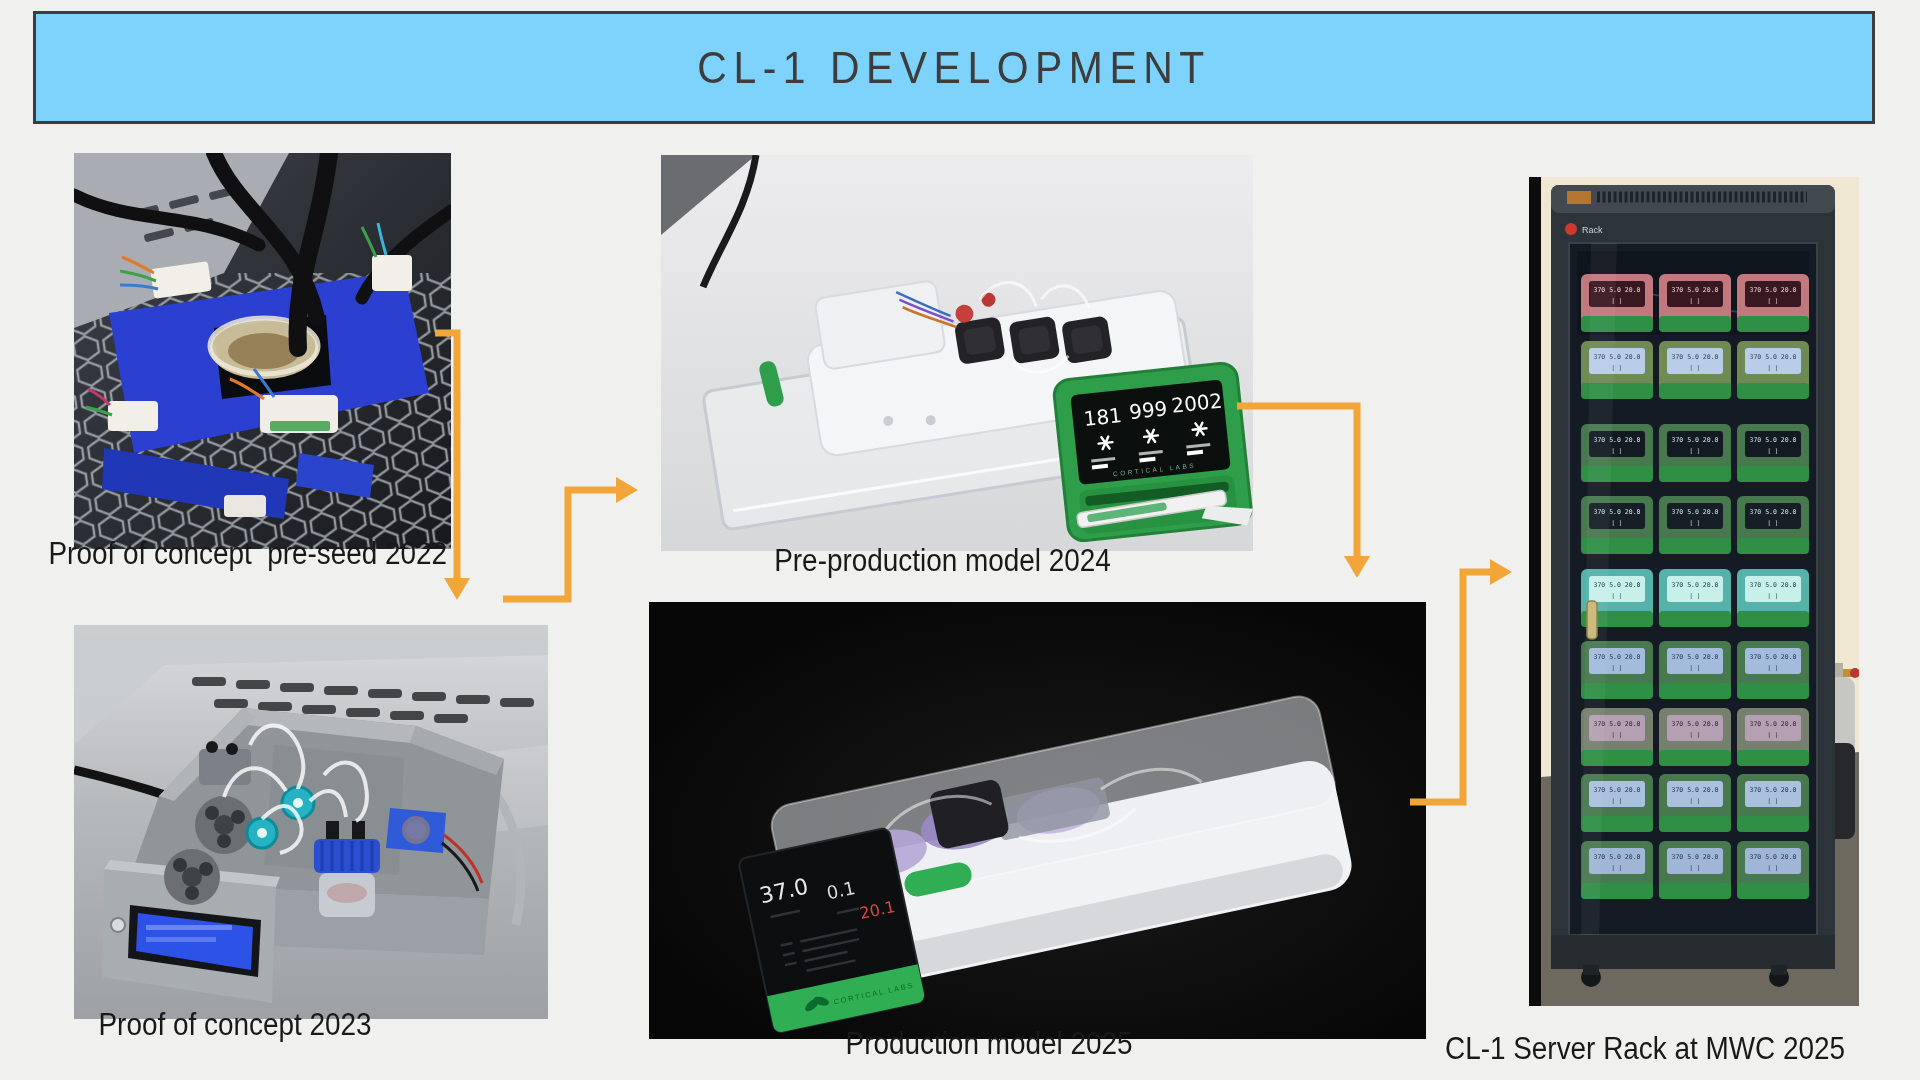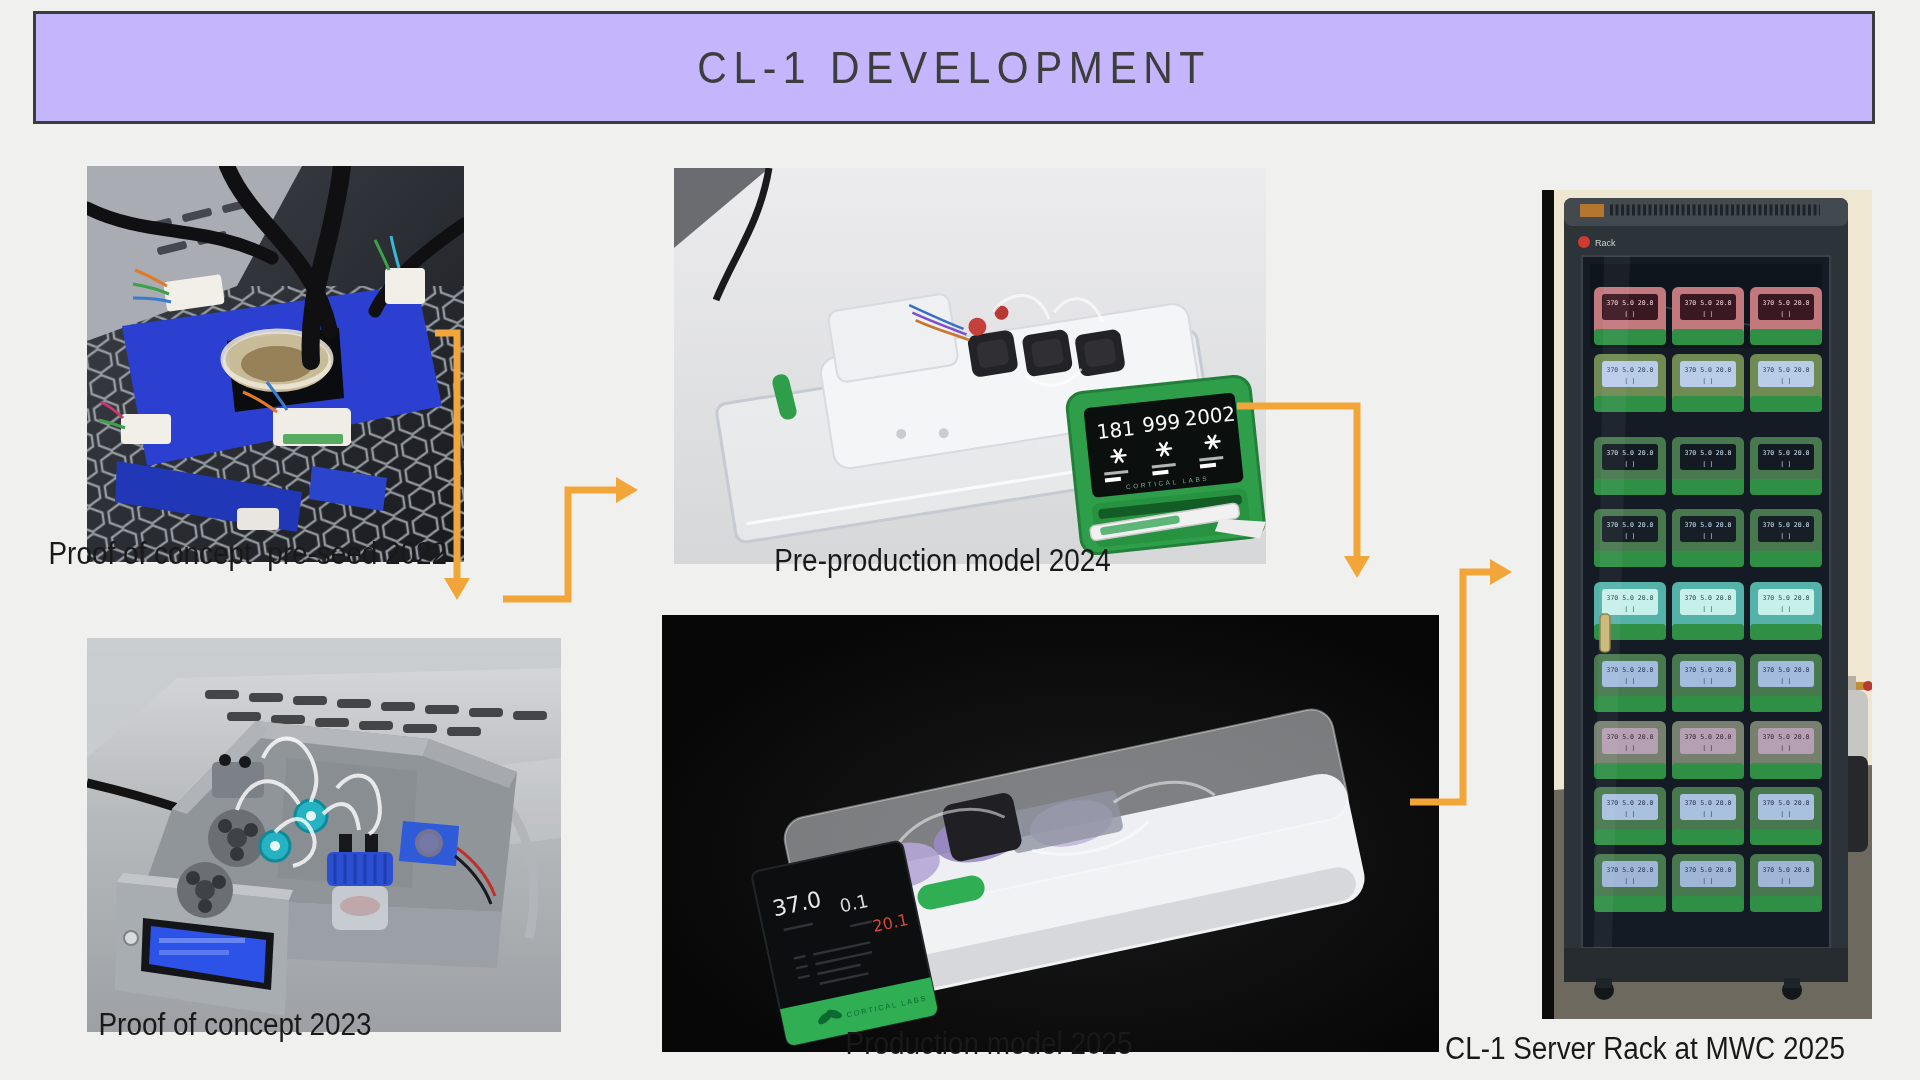--- a/index.html
+++ b/index.html
@@ -1,22 +1,22 @@
 <!DOCTYPE html>
 <html><head>
 <meta charset="utf-8">
 <style>
   html,body{margin:0;padding:0;background:#e8e8e6;}
   .slide{position:relative;width:1920px;height:1080px;background:#f0f1ef;overflow:hidden;
          font-family:"Liberation Sans",sans-serif;}
   .title-box{position:absolute;left:33px;top:11px;width:1842px;height:113px;box-sizing:border-box;
-             background:#c4b5fd;border:3px solid #3c3c3c;display:flex;align-items:center;justify-content:center;}
+             background:#7dd3fc;border:3px solid #3c3c3c;display:flex;align-items:center;justify-content:center;}
   .title-text{font-size:44px;letter-spacing:7px;color:#3d3d3d;font-weight:400;
               transform:scaleX(.93);white-space:pre;}
-  .photo{position:absolute;margin:13px;padding:16px;}
+  .photo{position:absolute;margin:0;padding:16px;}
   .photo svg{display:block;}
   .caption{position:absolute;font-size:31px;color:#191919;white-space:pre;text-align:center;
            transform:scaleX(.9);transform-origin:center top;line-height:1.15;}
   .caption.left-align{text-align:left;transform-origin:left top;}
   .arrows{position:absolute;left:0;top:0;pointer-events:none;}
 </style>
 </head>
 <body>
 
 <div class="slide">

